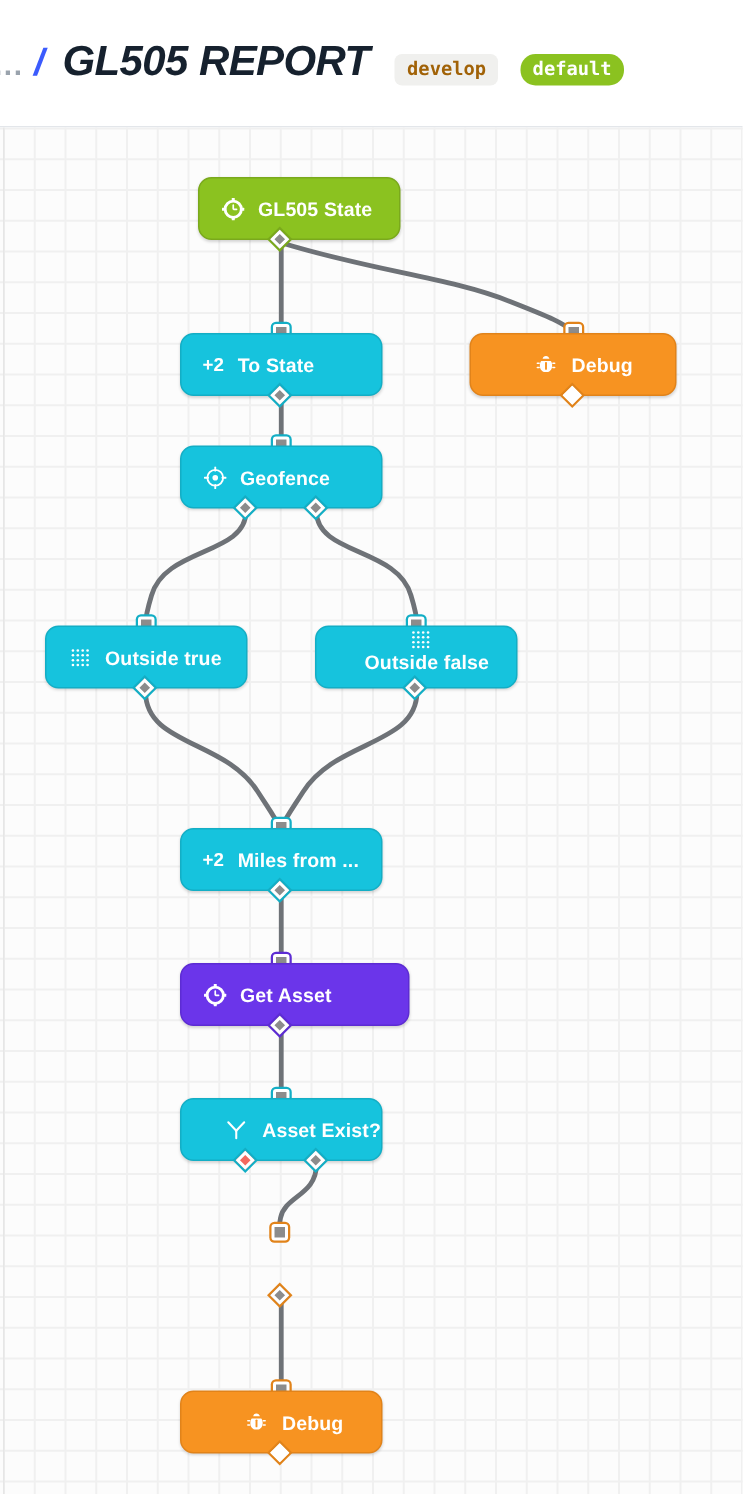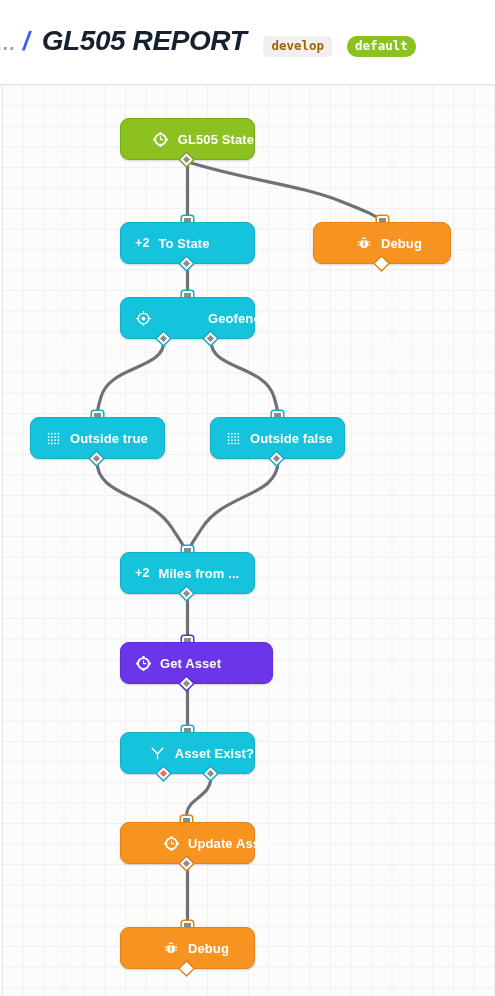--- a/index.html
+++ b/index.html
@@ -183,21 +183,21 @@
       <path d="M187.5,510 L187.5,556"></path>
 
       <path d="M187.5,600 L187.5,646"></path>
 
       <path d="M211,691 C211,712 190,712 187,727 C186,732 186,734 186,736"></path>
 
       <path d="M187.5,780 L187.5,841"></path>
     </g>
   </svg>
 
-  <div class="node c-green" style="left:120px; top:33px; width:135px; height:42px;justify-content:flex-end;">
+  <div class="node c-green" style="left:132px; top:33px; width:135px; height:42px;">
     <span class="nicon">
       <svg width="15" height="15" viewBox="0 0 24 24" fill="#ffffff">
         <path d="M12 1.8a10.2 10.2 0 1 0 0 20.4 10.2 10.2 0 0 0 0-20.4zm0 3.1a7.1 7.1 0 1 1 0 14.2 7.1 7.1 0 0 1 0-14.2z"></path>
         <rect x="11.1" y="6.6" width="1.8" height="6" rx="0.8"></rect>
         <rect x="11.8" y="11.2" width="4.6" height="1.8" rx="0.8"></rect>
         <rect x="10.4" y="0" width="3.2" height="3" rx="0.6"></rect>
         <rect x="10.4" y="21" width="3.2" height="3" rx="0.6"></rect>
         <rect x="0" y="10.4" width="3" height="3.2" rx="0.6"></rect>
         <rect x="21" y="10.4" width="3" height="3.2" rx="0.6"></rect>
       </svg>
@@ -224,21 +224,21 @@
         <rect x="1.2" y="14.6" width="3.8" height="1.8" rx="0.9"></rect>
         <rect x="19" y="14.6" width="3.8" height="1.8" rx="0.9"></rect>
         <rect x="10.9" y="9" width="2.2" height="9" rx="1" fill="#f79321"></rect>
       </svg>
     </span>
     <span class="nlabel">Debug</span>
   </div>
   <div class="port-out p-white" style="left:377px; top:174px;"></div>
 
   <div class="port-in pin-cyan" style="left:182px; top:206px;"></div>
-  <div class="node c-cyan" style="left:120px; top:212px; width:135px; height:42px;gap:48px;">
+  <div class="node c-cyan" style="left:120px; top:212px; width:135px; height:42px;">
     <span class="nicon">
       <svg width="15" height="15" viewBox="0 0 24 24" fill="none" stroke="#ffffff" stroke-width="2">
         <circle cx="12" cy="12" r="8.4"></circle>
         <circle cx="12" cy="12" r="3" fill="#ffffff" stroke="none"></circle>
         <line x1="12" y1="0.6" x2="12" y2="4.4" stroke-linecap="round"></line>
         <line x1="12" y1="19.6" x2="12" y2="23.4" stroke-linecap="round"></line>
         <line x1="0.6" y1="12" x2="4.4" y2="12" stroke-linecap="round"></line>
         <line x1="19.6" y1="12" x2="23.4" y2="12" stroke-linecap="round"></line>
       </svg>
     </span>
@@ -269,21 +269,21 @@
             <circle cx="15" cy="21" r="1.6"></circle>
             <circle cx="21" cy="21" r="1.6"></circle>
         </g>
       </svg>
     </span>
     <span class="nlabel">Outside true</span>
   </div>
   <div class="port-out pout-cyan" style="left:92px; top:369px;"></div>
 
   <div class="port-in pin-cyan" style="left:272px; top:326px;"></div>
-  <div class="node c-cyan" style="left:210px; top:332px; width:135px; height:42px;">
+  <div class="node c-cyan" style="left:210px; top:332px; width:135px; height:42px;flex-direction:column;">
     <span class="nicon">
       <svg width="13" height="13" viewBox="0 0 24 24" fill="#ffffff">
         <g>
           <circle cx="3" cy="3" r="1.6"></circle>
             <circle cx="9" cy="3" r="1.6"></circle>
             <circle cx="15" cy="3" r="1.6"></circle>
             <circle cx="21" cy="3" r="1.6"></circle>
           <circle cx="3" cy="9" r="1.6"></circle>
             <circle cx="9" cy="9" r="1.6"></circle>
             <circle cx="15" cy="9" r="1.6"></circle>
@@ -335,34 +335,20 @@
         <path d="M20.5 3.5 L12 12.5"></path>
         <path d="M12 12.5 L12 20.5"></path>
       </svg>
     </span>
     <span class="nlabel">Asset Exist?</span>
   </div>
   <div class="port-out p-red" style="left:159px; top:684px;"></div>
   <div class="port-out pout-cyan" style="left:206px; top:684px;"></div>
 
   <div class="port-in pin-orange" style="left:181px; top:731px;"></div>
-  <div class="node c-orange" style="left:120px; top:737px; width:135px; height:42px;">
-    <span class="nicon">
-      <svg width="15" height="15" viewBox="0 0 24 24" fill="#ffffff">
-        <path d="M12 1.8a10.2 10.2 0 1 0 0 20.4 10.2 10.2 0 0 0 0-20.4zm0 3.1a7.1 7.1 0 1 1 0 14.2 7.1 7.1 0 0 1 0-14.2z"></path>
-        <rect x="11.1" y="6.6" width="1.8" height="6" rx="0.8"></rect>
-        <rect x="11.8" y="11.2" width="4.6" height="1.8" rx="0.8"></rect>
-        <rect x="10.4" y="0" width="3.2" height="3" rx="0.6"></rect>
-        <rect x="10.4" y="21" width="3.2" height="3" rx="0.6"></rect>
-        <rect x="0" y="10.4" width="3" height="3.2" rx="0.6"></rect>
-        <rect x="21" y="10.4" width="3" height="3.2" rx="0.6"></rect>
-      </svg>
-    </span>
-    <span class="nlabel">Update Asset</span>
-  </div>
   <div class="port-out pout-orange" style="left:182px; top:774px;"></div>
 
   <div class="port-in pin-orange" style="left:182px; top:836px;"></div>
   <div class="node c-orange" style="left:120px; top:842px; width:135px; height:42px;">
     <span class="nicon">
       <svg width="14" height="14" viewBox="0 0 24 24" fill="#ffffff">
         <path d="M12 2.2c1.9 0 3.5 1.3 3.9 3.1H8.1A4 4 0 0 1 12 2.2z"></path>
         <path d="M6.6 7.9h10.8c1 1.2 1.6 2.8 1.6 4.6v1.1c0 3.9-2.7 7-6.1 7h-1.8c-3.4 0-6.1-3.1-6.1-7v-1.1c0-1.8.6-3.4 1.6-4.6z"></path>
         <rect x="1.2" y="9.6" width="3.8" height="1.8" rx="0.9"></rect>
         <rect x="19" y="9.6" width="3.8" height="1.8" rx="0.9"></rect>

